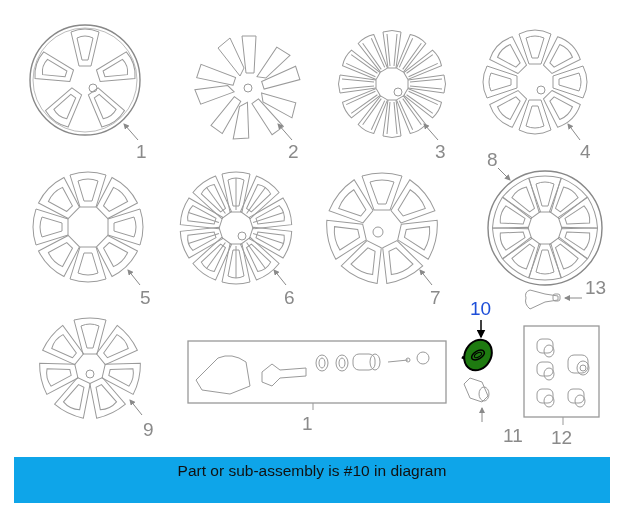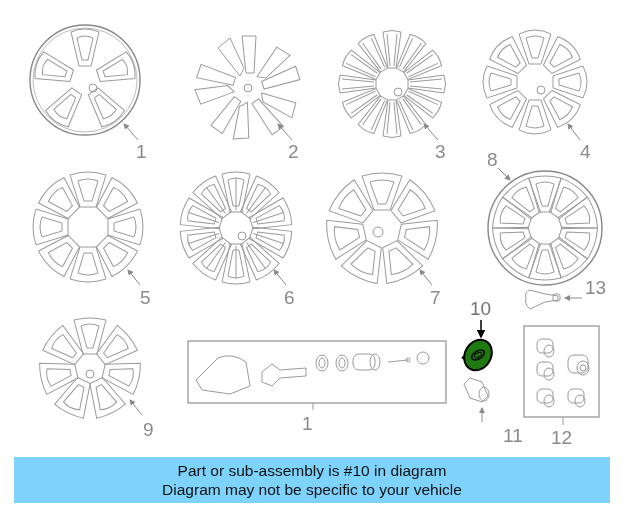--- a/index.html
+++ b/index.html
@@ -1,20 +1,20 @@
 <!DOCTYPE html>
 <html><head>
 <meta charset="utf-8">
 <style>
   html,body{margin:0;padding:0;background:#fff;}
   body{width:640px;height:512px;position:relative;overflow:hidden;font-family:"Liberation Sans",sans-serif;}
   #diagram{position:absolute;left:0;top:0;width:640px;height:456px;}
   .callout{position:absolute;font-size:19px;color:#8a8a8a;line-height:1;}
-  .callout.hl{color:#737373;text-align:right;}
-  #banner{position:absolute;left:14px;top:457px;width:596px;height:46px;background:#7dd3fc;color:#111;
+  .callout.hl{color:#1d4ed8;text-align:right;}
+  #banner{position:absolute;left:14px;top:457px;width:596px;height:46px;background:#0ea5e9;color:#111;
     text-align:center;font-size:15.5px;line-height:19px;padding-top:4px;box-sizing:border-box;}
   #banner div{white-space:nowrap;}
 </style>
 </head>
 <body>
 
 <svg id="diagram" viewBox="0 0 640 456" xmlns="http://www.w3.org/2000/svg">
   <defs>
     <marker id="ah" markerWidth="6" markerHeight="6" refX="5" refY="3" orient="auto">
       <path d="M0,0 L6,3 L0,6 z" fill="#8a8a8a"></path>
@@ -277,14 +277,13 @@
 <span class="callout" style="left:487px;top:150px;">8</span>
 <span class="callout" style="left:143px;top:420px;">9</span>
 <span class="callout hl" style="left:470px;top:299px;">10</span>
 <span class="callout" style="left:470px;top:426px;margin-left:33px;">11</span>
 <span class="callout" style="left:551px;top:428px;">12</span>
 <span class="callout" style="left:585px;top:278px;">13</span>
 <span class="callout" style="left:302px;top:414px;">1</span>
 
 <div id="banner">
   <div>Part or sub-assembly is #10 in diagram</div>
-  <div>Diagram may not be specific to your vehicle</div>
 </div>
 
 </body></html>

